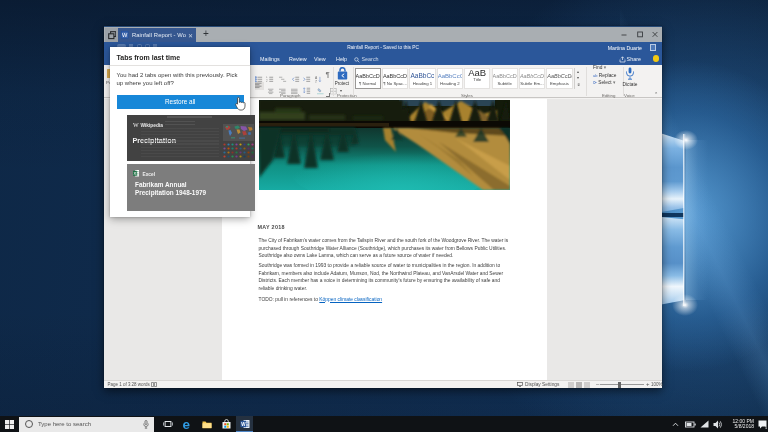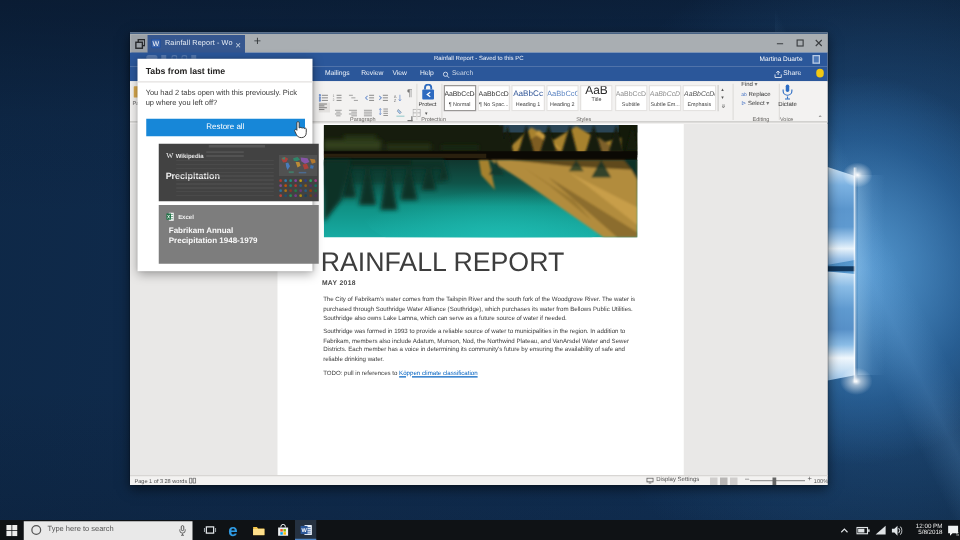--- a/index.html
+++ b/index.html
@@ -408,21 +408,20 @@
           <polygon points="150,28 251,28 251,36 196,33" fill="#5f4a1d"></polygon>
           <polygon points="180,42 251,86 251,90 235,90 196,56" fill="#7c6026" opacity="0.7"></polygon>
           <polygon points="196,38 251,66 251,80 210,48" fill="#cba14b" opacity="0.85"></polygon>
           <polygon points="160,34 200,60 214,76 180,48" fill="#8a6a2c" opacity="0.6"></polygon>
           <polygon points="240,28 251,28 251,44 245,34" fill="#113125"></polygon>
           <polygon points="222,28 230,42 214,42" fill="#113125" opacity="0.8"></polygon>
           <polygon points="202,28 208,37 196,37" fill="#113125" opacity="0.7"></polygon>
           <polygon points="138,28 144,40 132,40" fill="#12392b" opacity="0.8"></polygon>
         </g>
       </svg>
-      <div class="abs" style="left:152.5px;top:101.5px;font-size:21.4px;line-height:1;font-weight:300;color:#3d3d3d;letter-spacing:0px;">RAINFALL REPORT</div>
       <div class="abs" style="left:153.5px;top:125.5px;font-size:5.4px;font-weight:bold;color:#4a4a4a;letter-spacing:0.3px;">MAY 2018</div>
       <div class="abs doctxt" style="left:154.5px;top:138.5px;">The City of Fabrikam's water comes from the Tailspin River and the south fork of the Woodgrove River. The water is<br>purchased through Southridge Water Alliance (Southridge), which purchases its water from Bellows Public Utilities.<br>Southridge also owns Lake Lamna, which can serve as a future source of water if needed.</div>
       <div class="abs doctxt" style="left:154.5px;top:163.5px;">Southridge was formed in 1993 to provide a reliable source of water to municipalities in the region. In addition to<br>Fabrikam, members also include Adatum, Munson, Nod, the Northwind Plateau, and VanArsdel Water and Sewer<br>Districts. Each member has a voice in determining its community's future by ensuring the availability of safe and<br>reliable drinking water.</div>
       <div class="abs doctxt" style="left:154.5px;top:197px;">TODO: pull in references to <span style="color:#0563c1;text-decoration:underline;">Köppen climate classification</span></div>
     </div>
     <div class="abs" id="statusbar">
       <span style="position:absolute; left:3.5px; top:1.8px; font-size:4.5px;">Page 1 of 3</span>
       <span style="position:absolute; left:27.5px; top:1.8px; font-size:4.5px;">28 words</span>
       <svg style="position:absolute;left:46.5px;top:1.5px;" width="6" height="5" viewBox="0 0 6 5">
           <path d="M0.5 0.5 h2 v4 h-2 Z M3.5 0.5 h2 v4 h-2 Z" fill="none" stroke="#555" stroke-width="0.6"></path>

